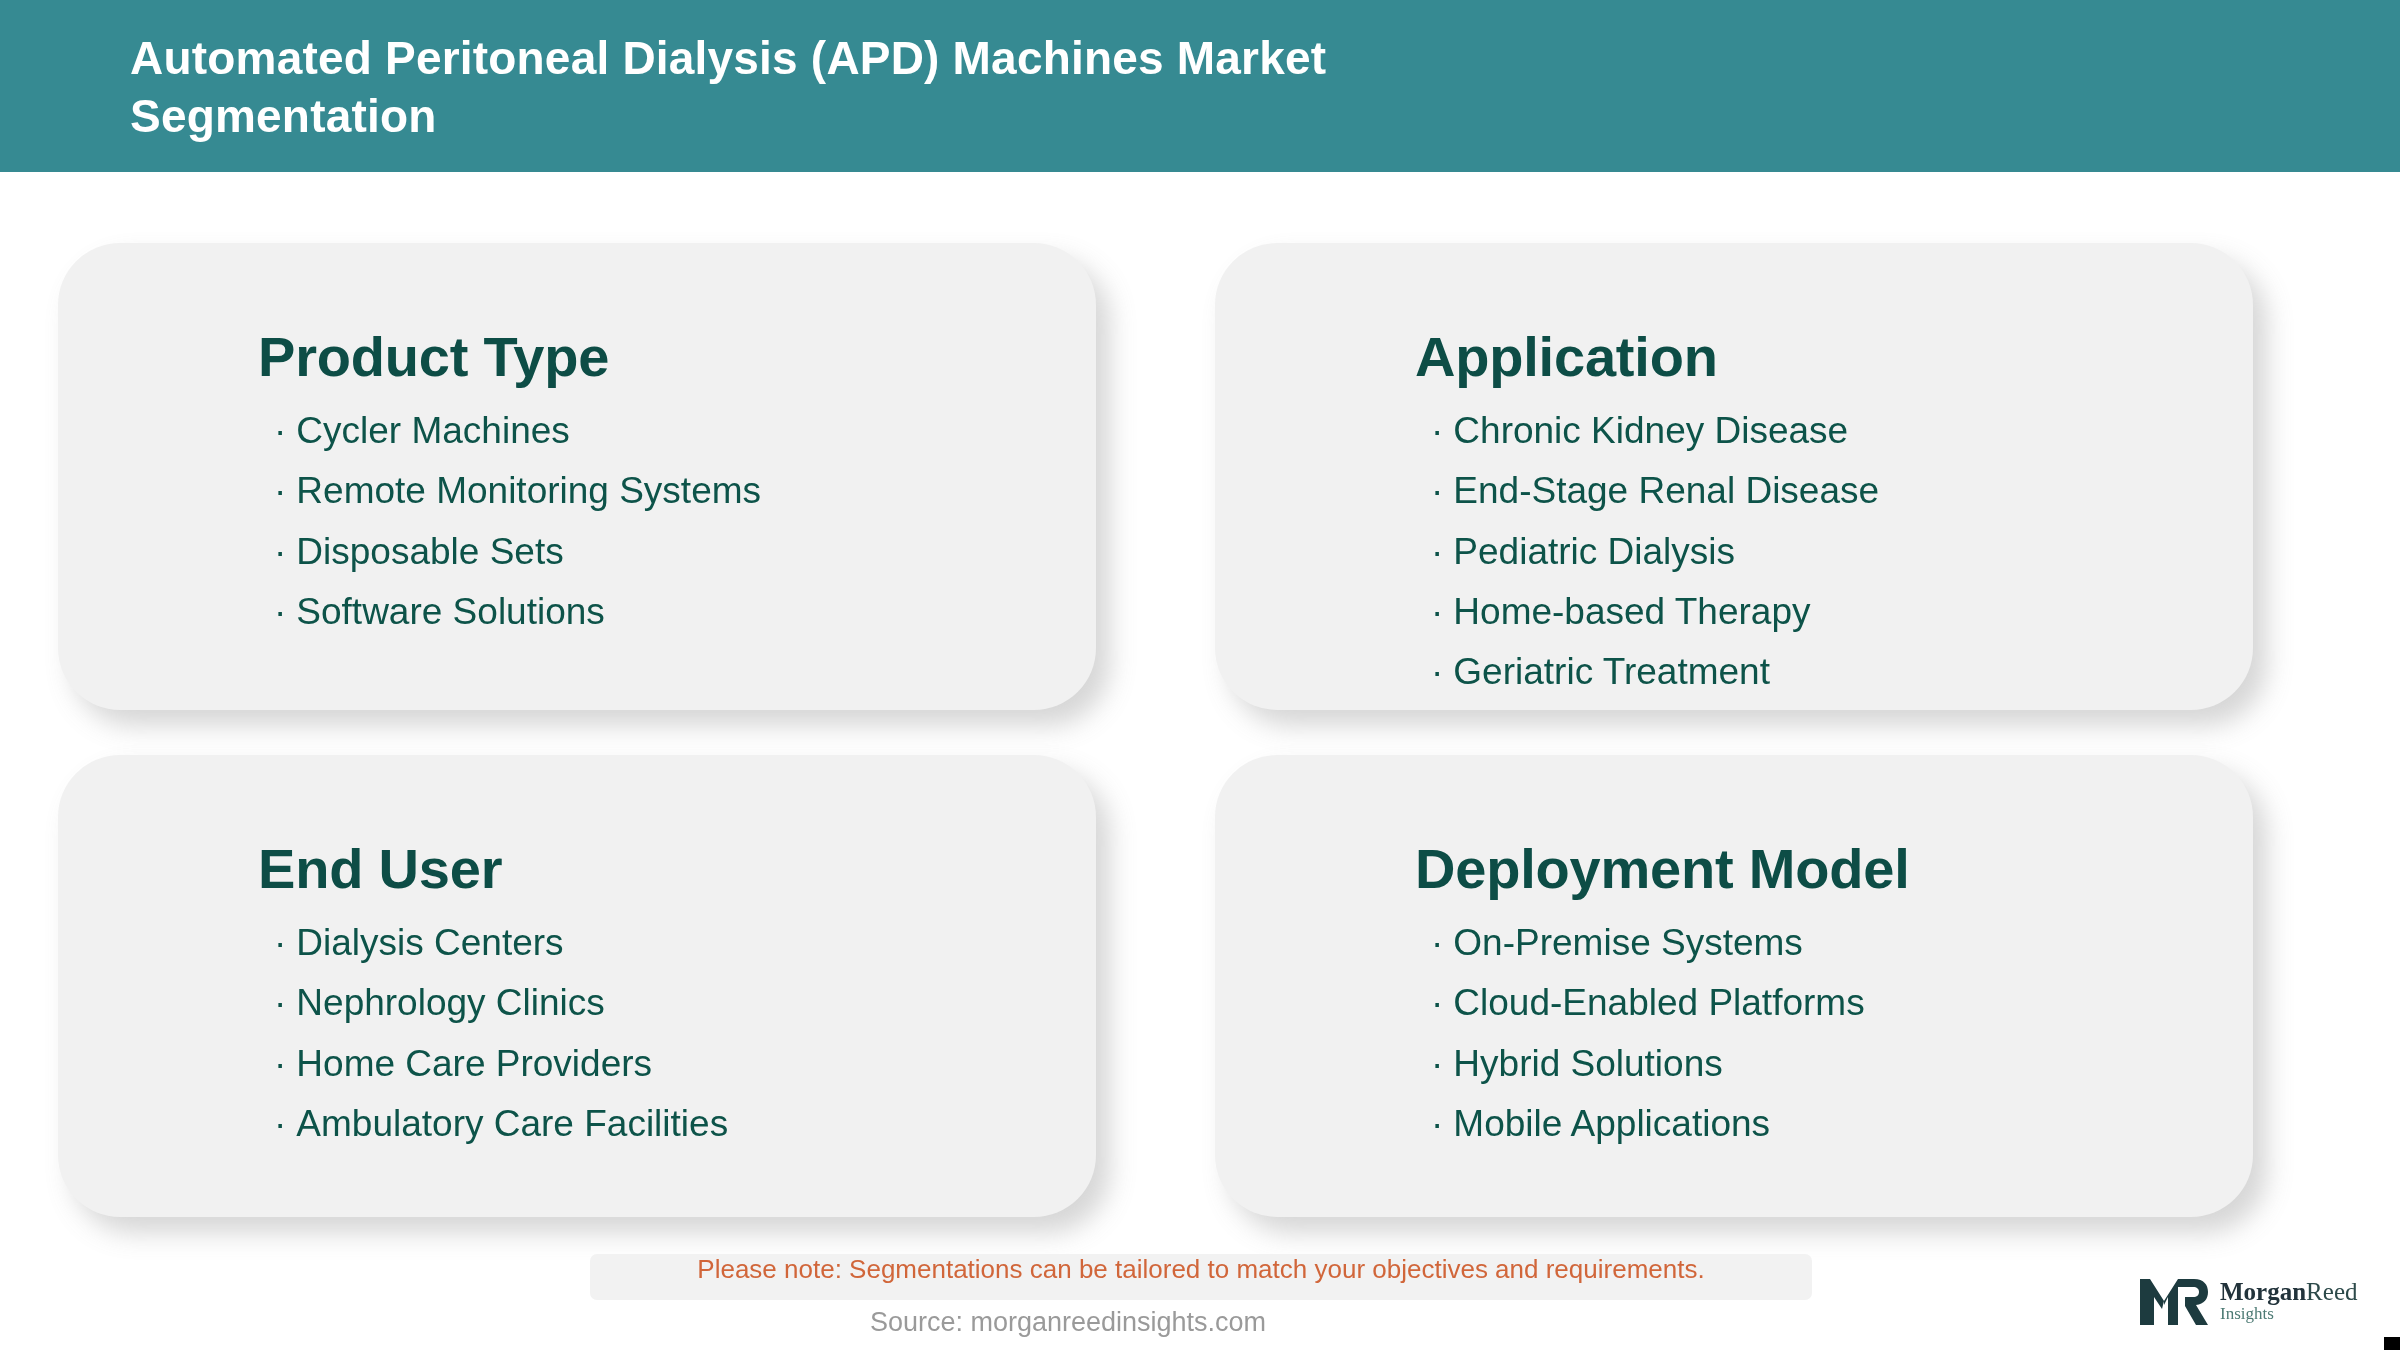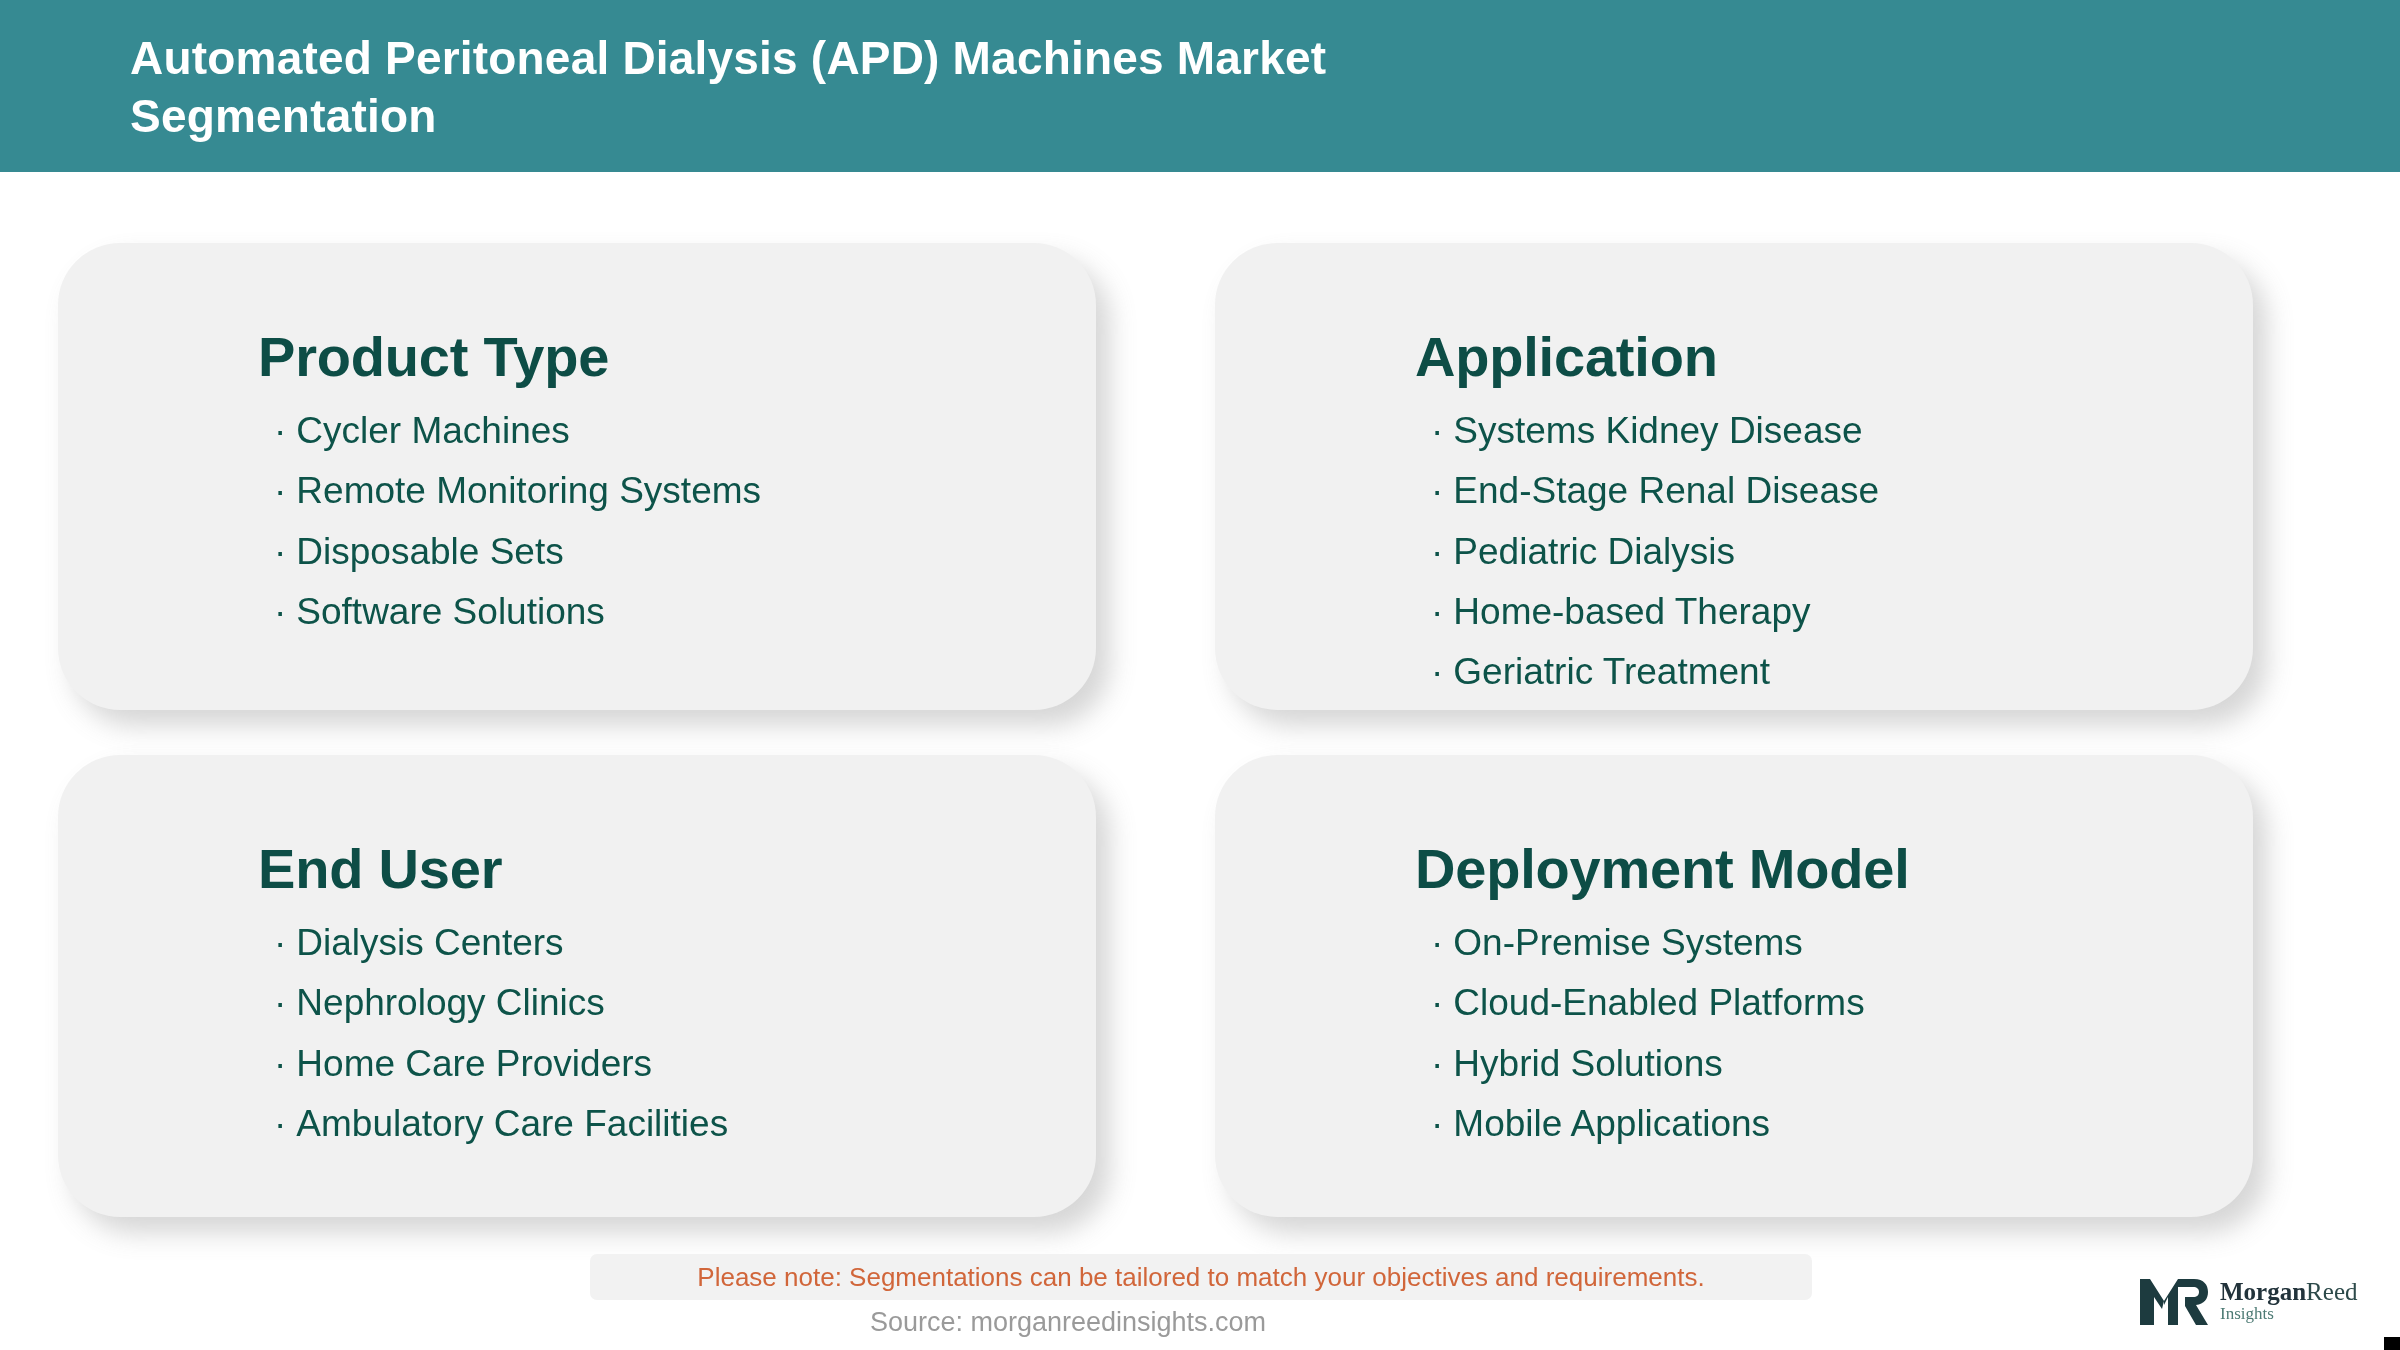--- a/index.html
+++ b/index.html
@@ -104,21 +104,20 @@
   
   #note-box {
     position: absolute;
     left: 590px;
     top: 1254px;
     width: 1222px;
     height: 46px;
     background: #f2f2f2;
     border-radius: 7px;
     display: flex;
-    align-items: center;
     justify-content: center;
   }
   #note-text {
     color: #d1663a;
     font-size: 26px;
     white-space: nowrap;
   }
   #source-text {
     position: absolute;
     left: 0;
@@ -178,21 +177,21 @@
       <li><span class="bullet">·</span><span>Cycler Machines</span></li>
       <li><span class="bullet">·</span><span>Remote Monitoring Systems</span></li>
       <li><span class="bullet">·</span><span>Disposable Sets</span></li>
       <li><span class="bullet">·</span><span>Software Solutions</span></li>
     </ul>
   </div>
 
   <div class="card card-col-right card-row-top">
     <div class="card-title">Application</div>
     <ul class="card-list">
-      <li><span class="bullet">·</span><span>Systems Kidney Disease</span></li>
+      <li><span class="bullet">·</span><span>Chronic Kidney Disease</span></li>
       <li><span class="bullet">·</span><span>End-Stage Renal Disease</span></li>
       <li><span class="bullet">·</span><span>Pediatric Dialysis</span></li>
       <li><span class="bullet">·</span><span>Home-based Therapy</span></li>
       <li><span class="bullet">·</span><span>Geriatric Treatment</span></li>
     </ul>
   </div>
 
   <div class="card card-col-left card-row-bottom">
     <div class="card-title">End User</div>
     <ul class="card-list">

